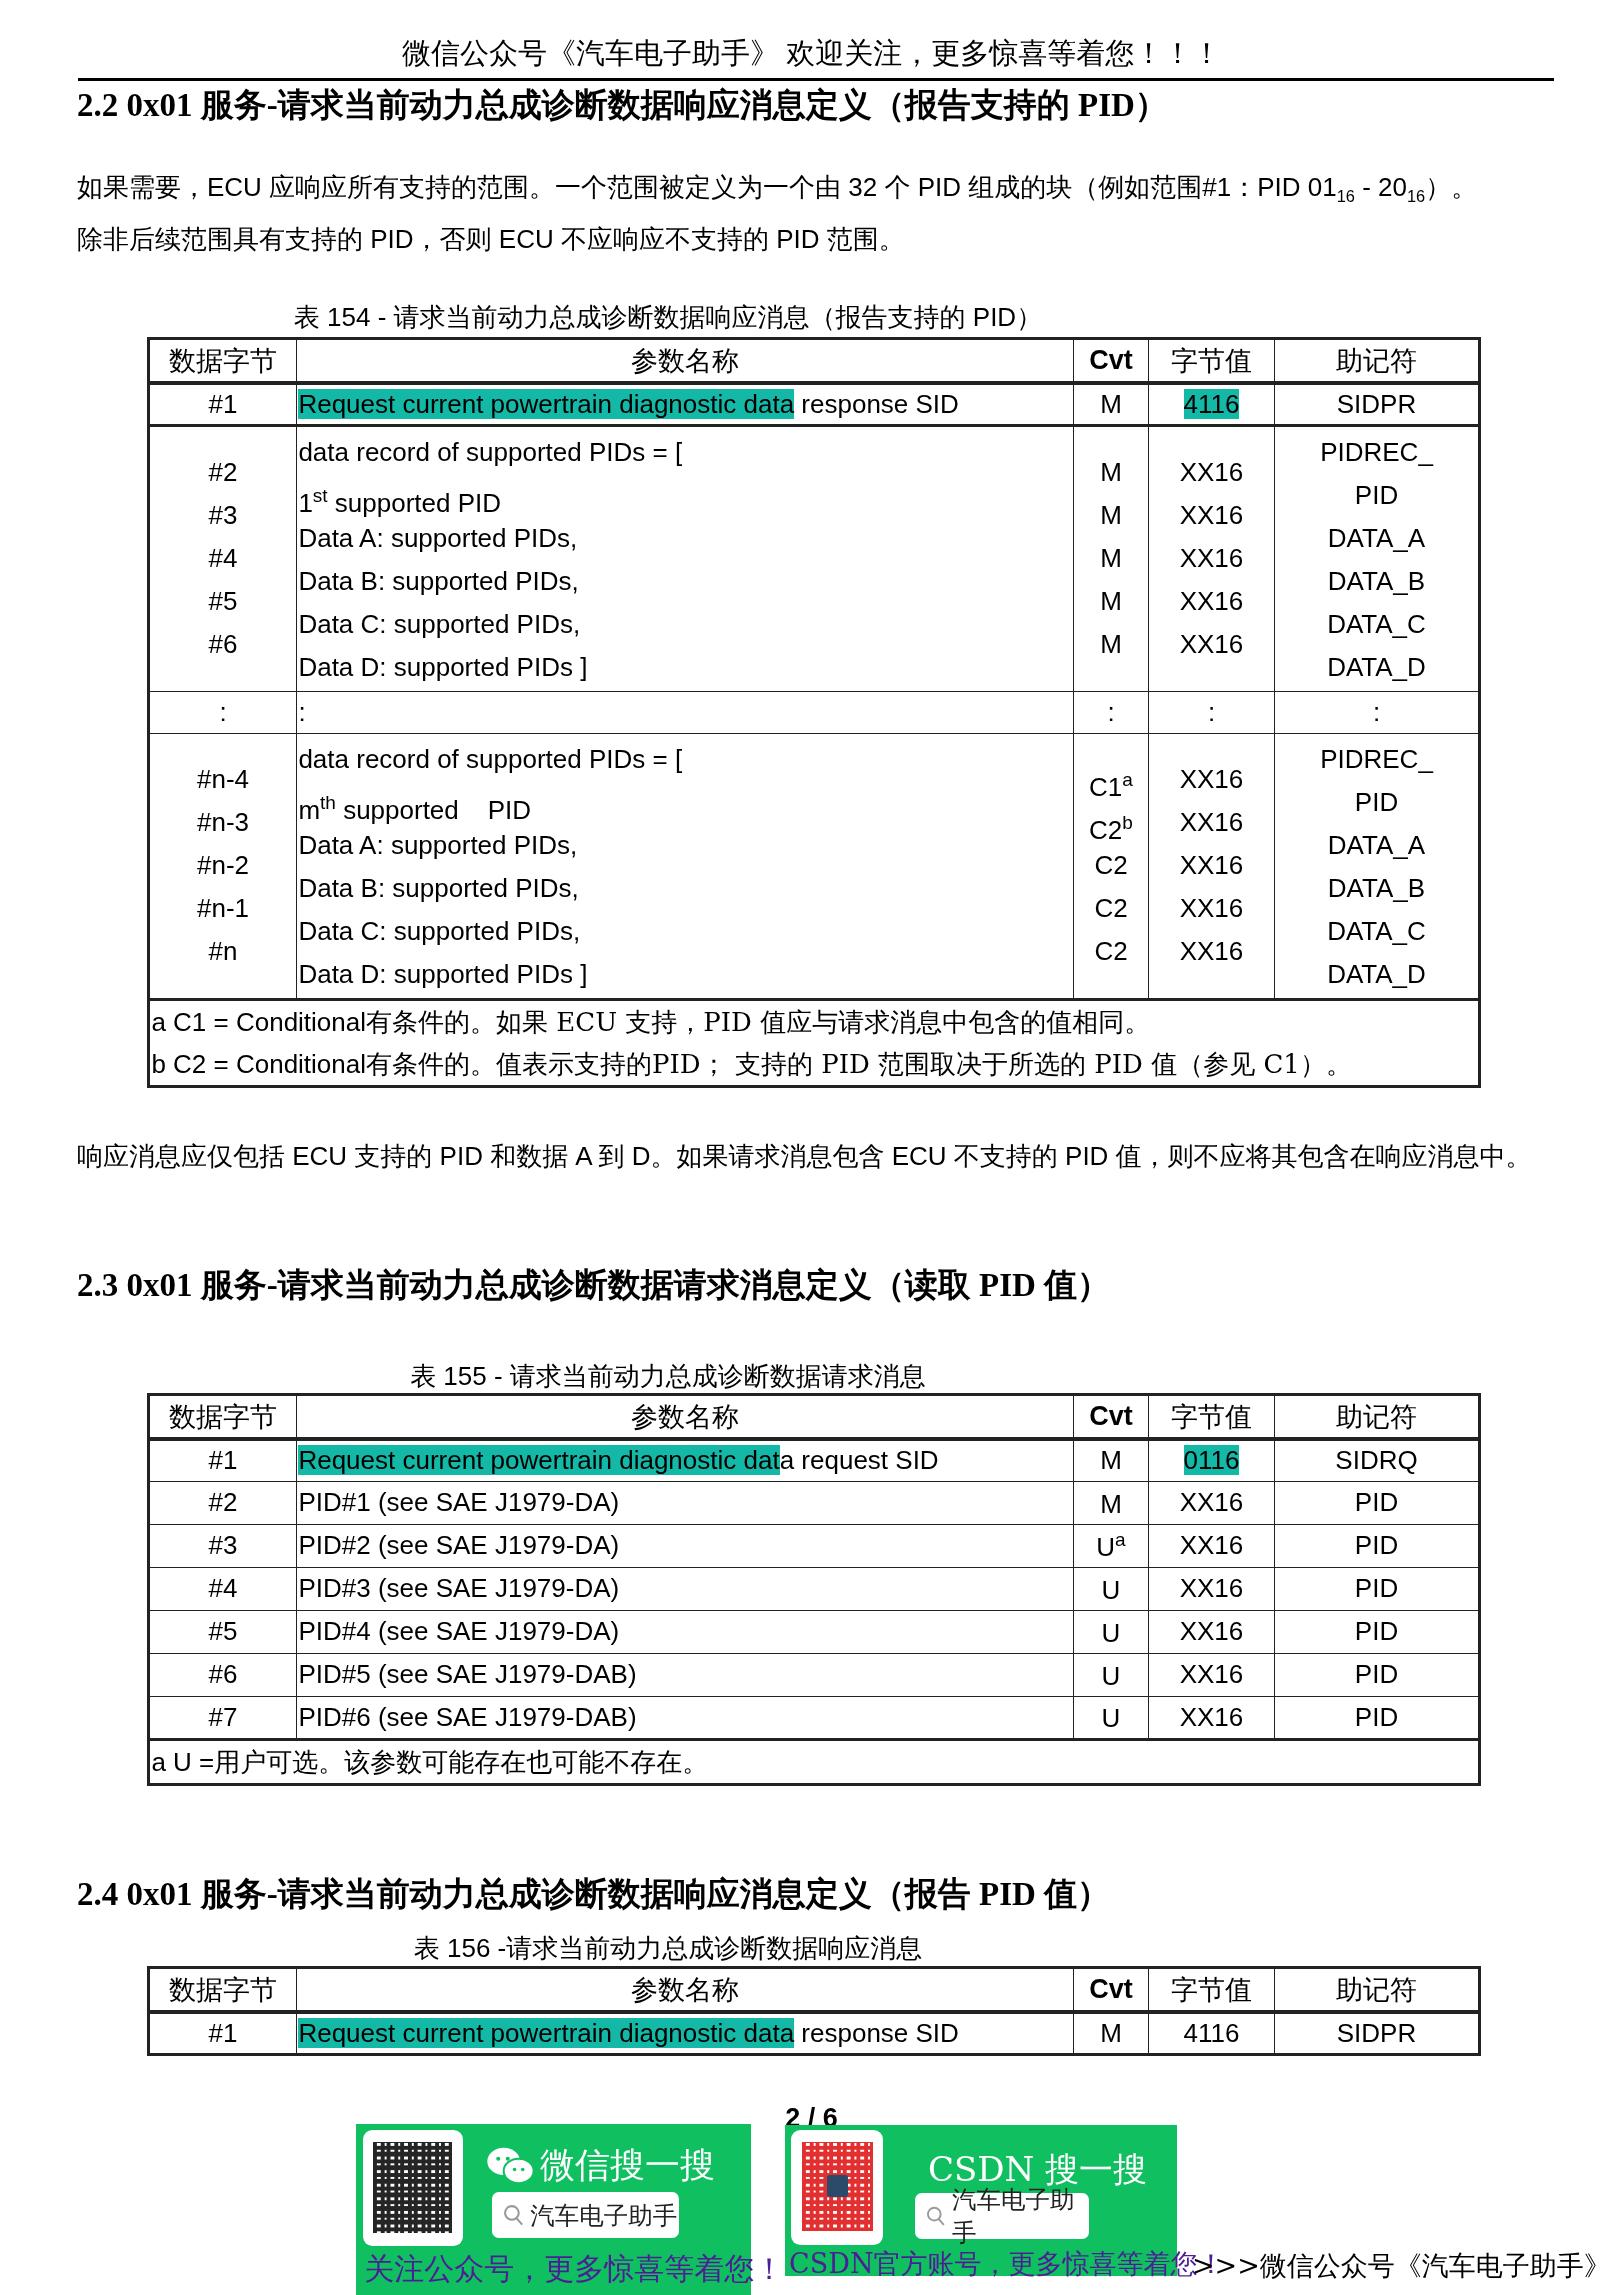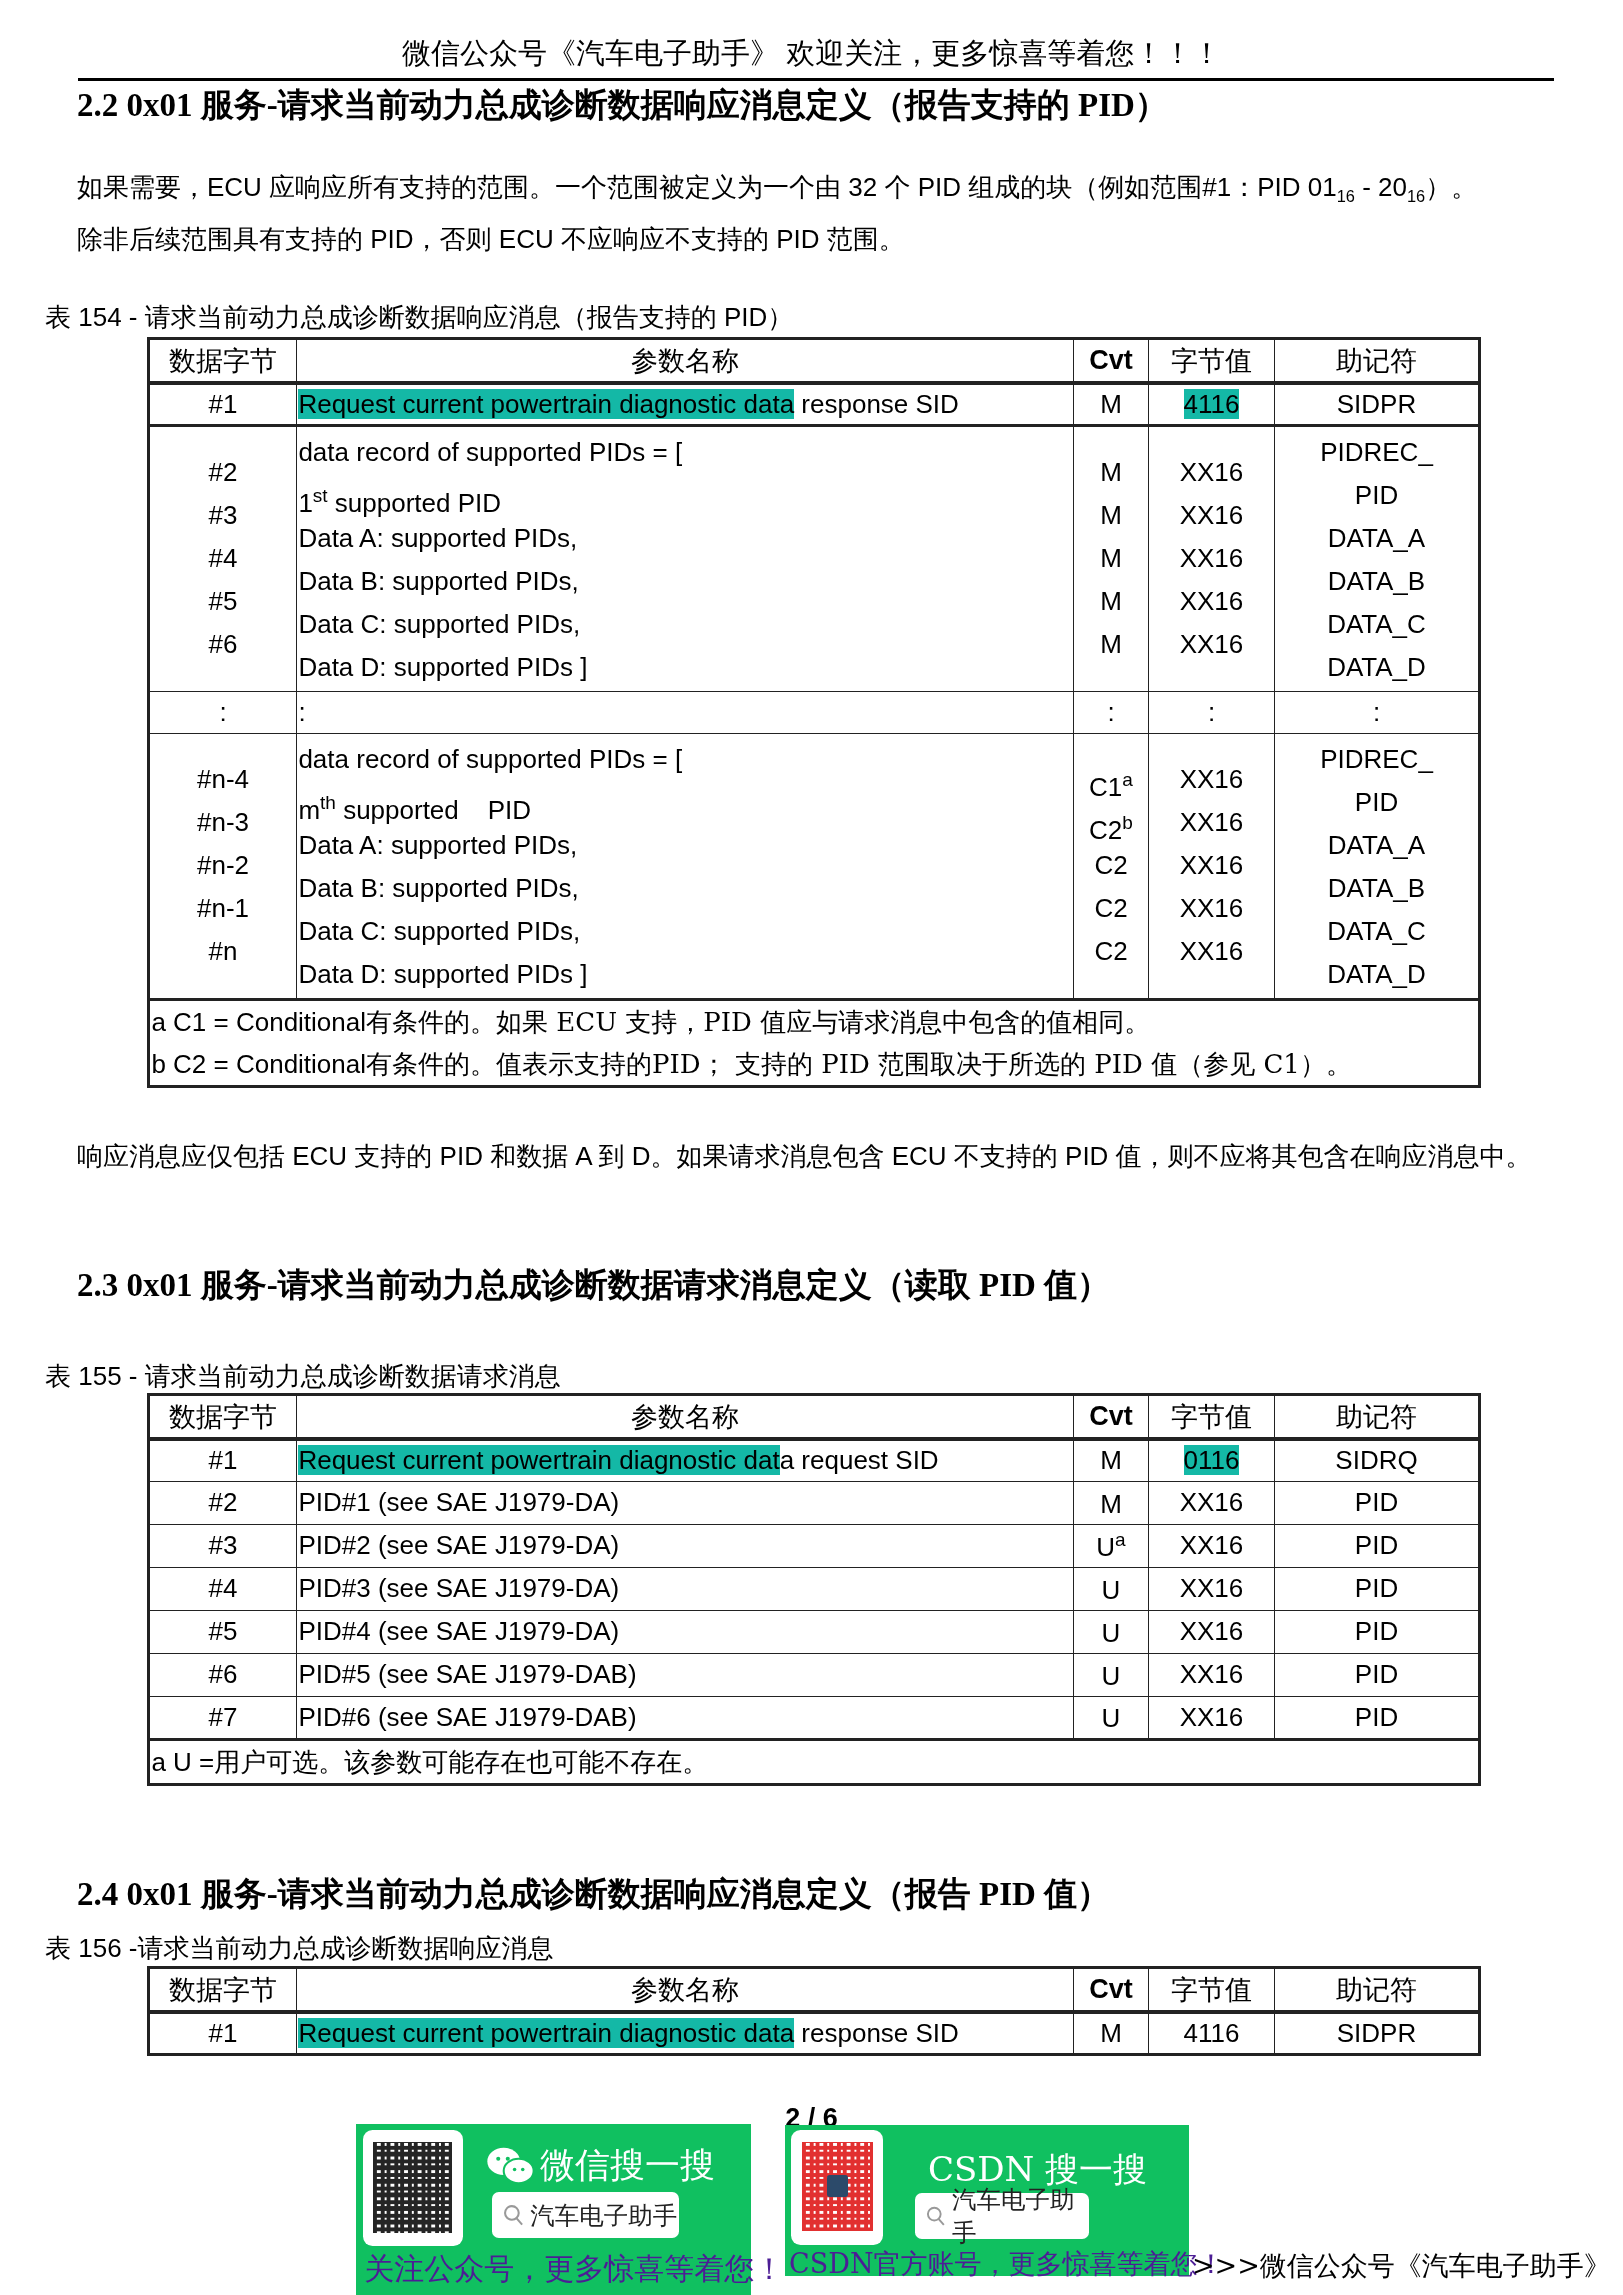--- a/index.html
+++ b/index.html
@@ -5,21 +5,21 @@
   html, body { margin:0; padding:0; background:#ffffff; }
   body { width:1623px; height:2295px; position:relative; overflow:hidden;
          font-family:"Liberation Sans","DejaVu Sans",sans-serif; color:#000; }
   .abs { position:absolute; }
   .page-header { left:0; width:1623px; top:34px; text-align:center; font-size:29px;
                  font-family:"Liberation Serif","DejaVu Serif",serif; }
   .header-rule { left:78px; width:1476px; top:78px; height:3.4px; background:#000; }
   .h2 { left:77px; font-size:33px; font-weight:bold;
         font-family:"Liberation Serif","DejaVu Serif",serif; white-space:nowrap; }
   .para { left:77px; width:1473px; font-size:26px; line-height:43px; }
-  .caption { left:0; width:1336px; font-size:26px;padding-left:45px; }
+  .caption { left:0; width:1336px; text-align:center; font-size:26px; }
   table.spec { position:absolute; left:147px; width:1331px; border-collapse:collapse;
                font-size:26px; table-layout:fixed; }
   table.spec td, table.spec th { border:1.4px solid #222; padding:0; vertical-align:middle; }
   table.spec { border:3.4px solid #222; }
   table.spec th { font-weight:normal; font-family:"DejaVu Serif","Liberation Serif",serif; font-size:27px; }
   table.spec th.cvt { font-weight:bold; font-family:"Liberation Sans",sans-serif; }
   table.spec tr.head-row th { border-bottom:4.1px solid #222; height:41px; }
   .c { text-align:center; }
   .l { text-align:left; padding-left:1.4px !important; }
   .hl { background:#14b8a6; }
@@ -294,21 +294,21 @@
   <div class="search-pill" style="left:136px; top:68px; width:187px; height:46px;">
     <svg style="margin-left:11px; margin-right:6.8px;" width="20.5" height="22" viewBox="0 0 30 32">
       <circle cx="13" cy="13" r="10" fill="none" stroke="#999" stroke-width="3"></circle>
         <line x1="20" y1="21" x2="28" y2="30" stroke="#999" stroke-width="3"></line>
     </svg>
     <span>汽车电子助手</span>
   </div>
   <div class="card-foot" style="left:8.2px; top:125px;">关注公众号，更多惊喜等着您！</div>
 </div>
 
-<div class="abs card" style="left:785px; top:2125px; width:392px; height:151px;padding-left:12px;">
+<div class="abs card" style="left:785px; top:2125px; width:392px; height:151px;">
   <div class="qr-box" style="left:6.1px; top:4.8px; width:92px; height:115px;">
     <div class="qr" style="left:11px; top:12.3px; width:71px; height:89px;
          background-color:#fff;
          background-image:
            repeating-linear-gradient(90deg,#e23030 0 4.1px,transparent 4.1px 7.5px),
            repeating-linear-gradient(0deg,#e23030 0 3.4px,transparent 3.4px 6.1px);"></div>
     <div class="qr" style="left:36px; top:45px; width:20.5px; height:22px; background:#2c4a6a; border-radius:2.7px;"></div>
   </div>
   <div class="card-title" style="left:143px; top:22px; font-size:34px; font-family:'DejaVu Serif',serif;">CSDN 搜一搜</div>
   <div class="search-pill" style="left:130px; top:68px; width:174px; height:46px;">

